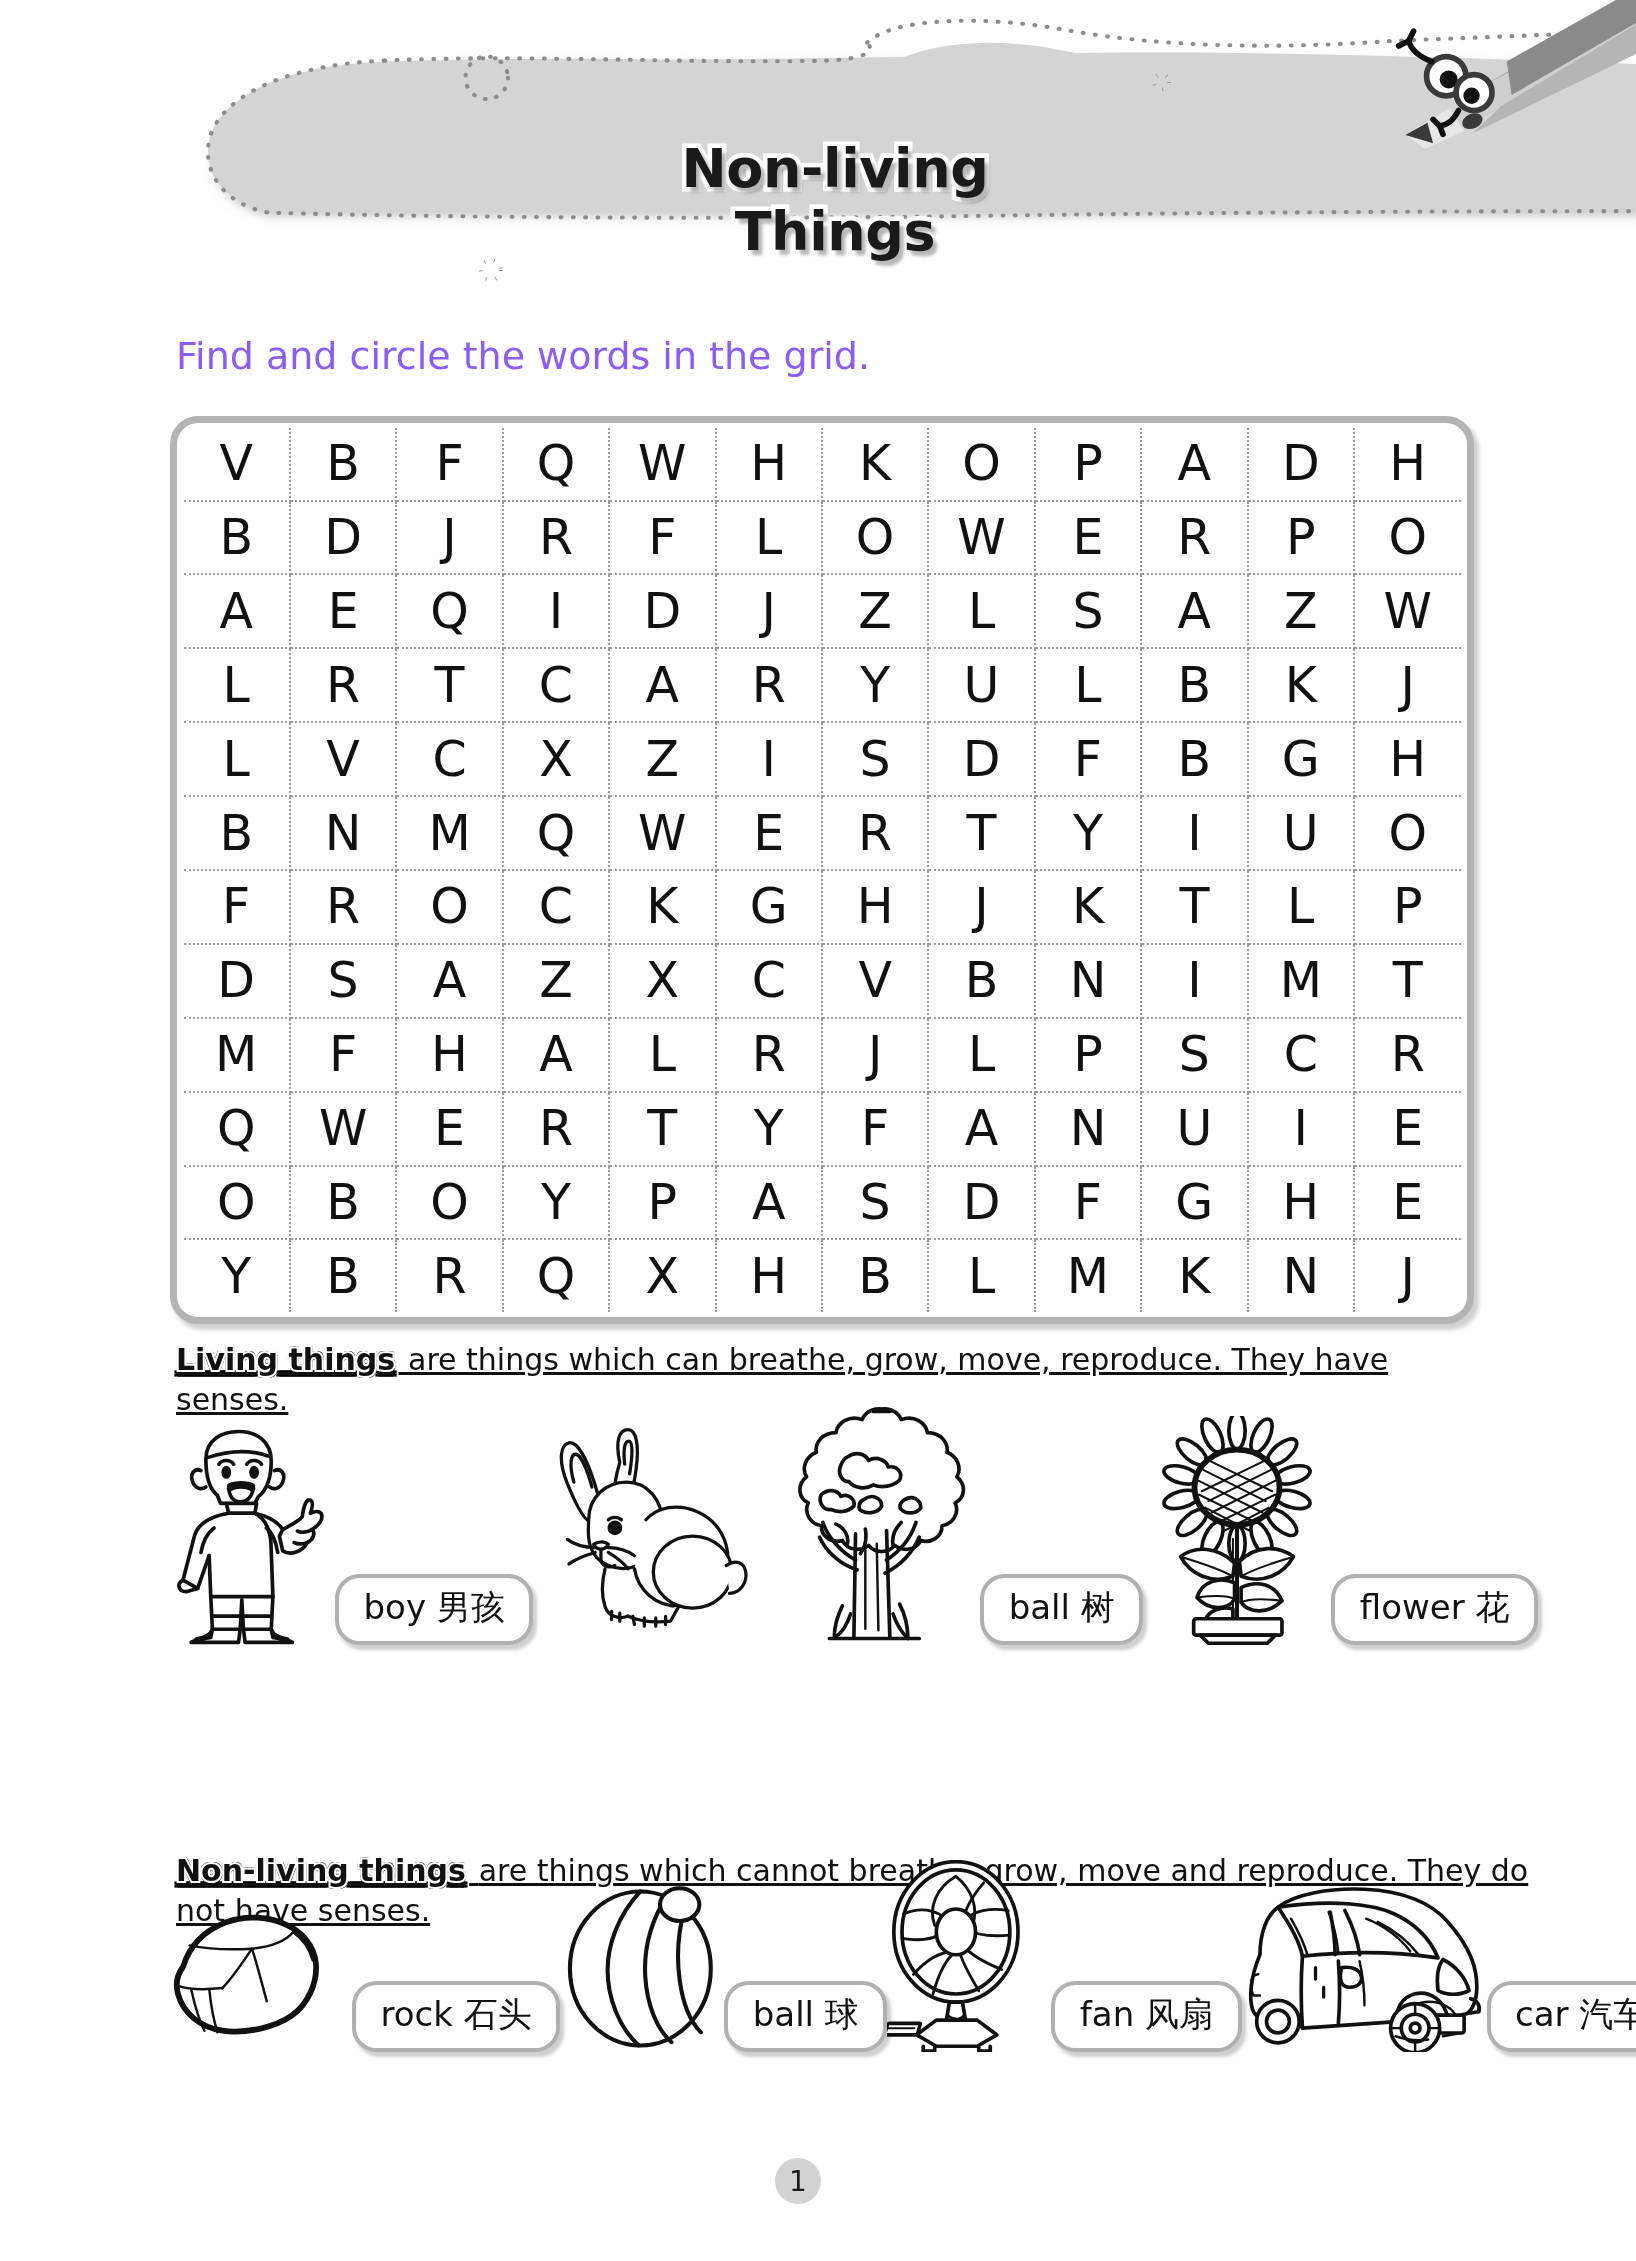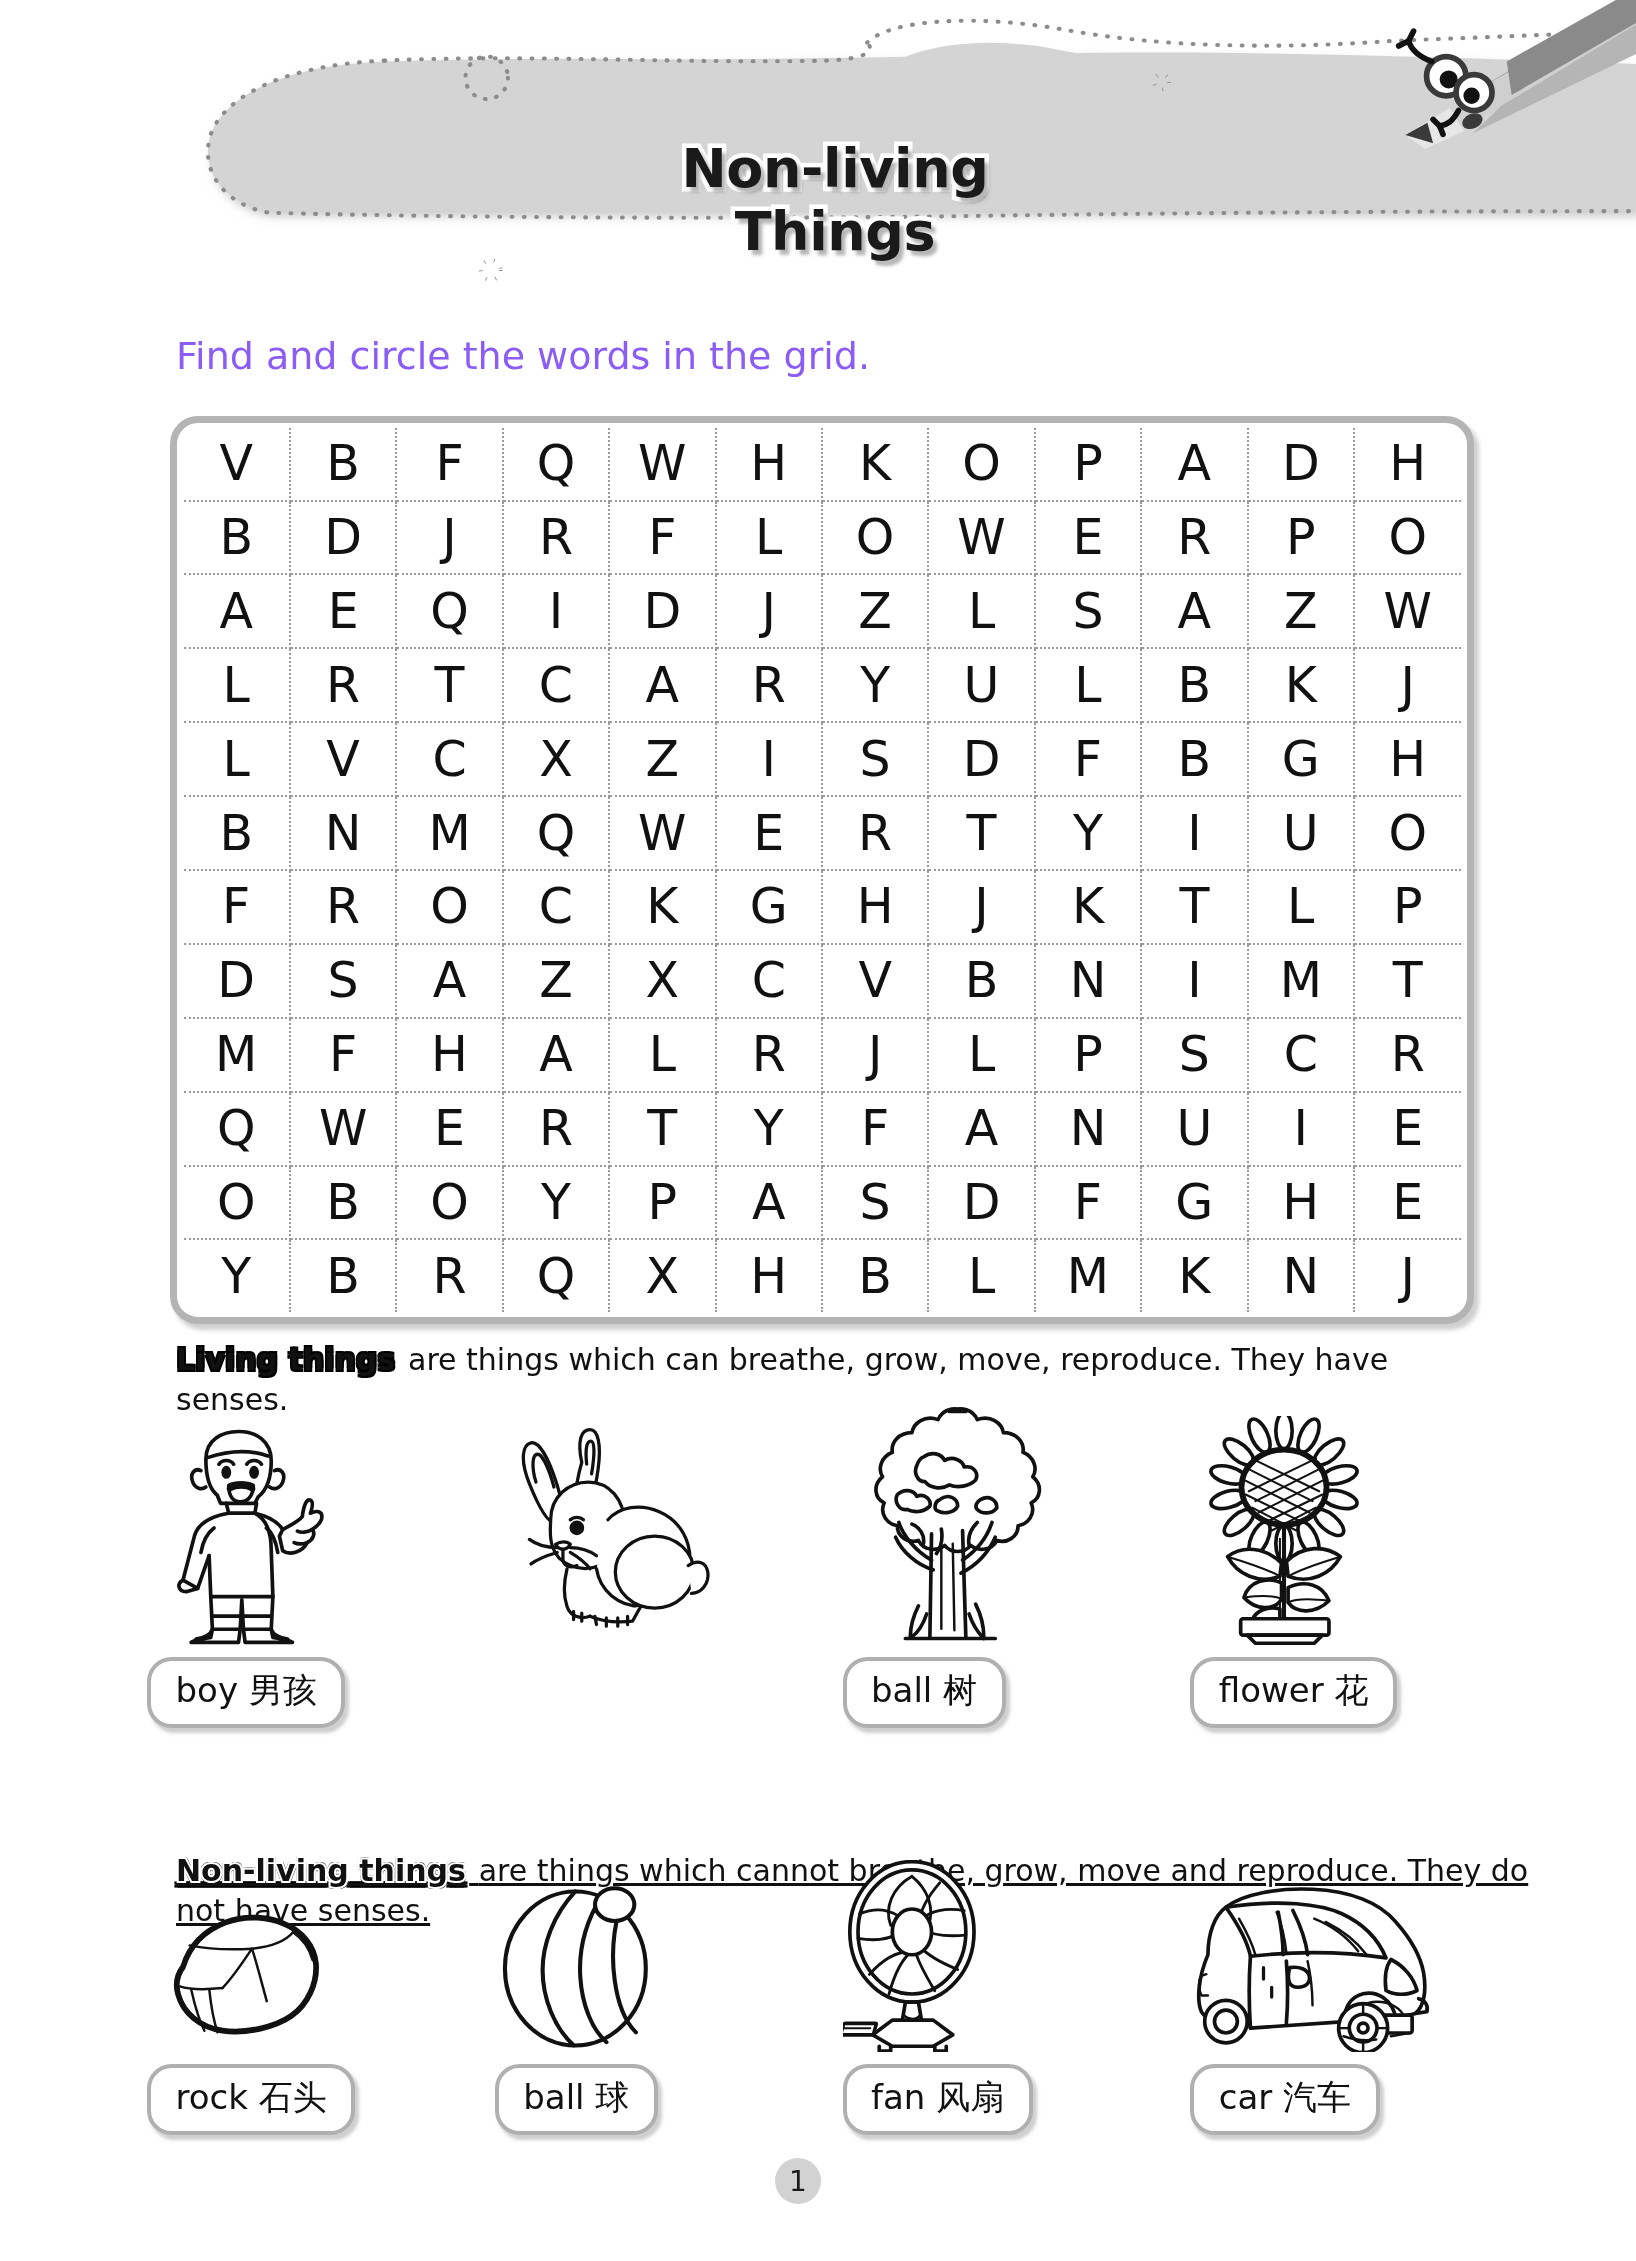--- a/index.html
+++ b/index.html
@@ -90,21 +90,21 @@
   #grid-table td:last-child { border-right: none; }
 
   
   .definition {
     position: absolute;
     font-family: "DejaVu Sans", sans-serif;
     font-size: 30px;
     line-height: 1.32;
     color: #111;
   }
-  #living-def { left: 176px; top: 1340px; width: 1325px; }
+  #living-def { left: 176px; top: 1340px; width: 1325px; text-decoration: underline; }
   #nonliving-def { left: 176px; top: 1851px; width: 1358px; text-decoration: underline; }
   .term {
     font-weight: bold;
     -webkit-text-stroke: 4.1px #ffffff;
     paint-order: stroke fill;
     text-shadow: 1.6px 1.6px 0 #000, -1.6px 1.6px 0 #000, 1.6px -1.6px 0 #000, -1.6px -1.6px 0 #000;
     color: #111;
     margin-right: 3.3px;
   }
 
@@ -113,22 +113,22 @@
     position: absolute;
     display: flex;
     width: 1391px;
     left: 147px;
   }
   #living-row { top: 1428px; }
   #nonliving-row { top: 1864px; }
   .item {
     flex: 1 1 0;
     display: flex;
-    flex-direction: column;
-    align-items: flex-start;
+    flex-direction: row;
+    align-items: flex-end;
   }
   .item-art {
     height: 217px;
     display: flex;
     align-items: flex-end;
     justify-content: center;
   }
   #nonliving-row .item-art { height: 188px; }
   .item-label {
     margin-top: 11.5px;

